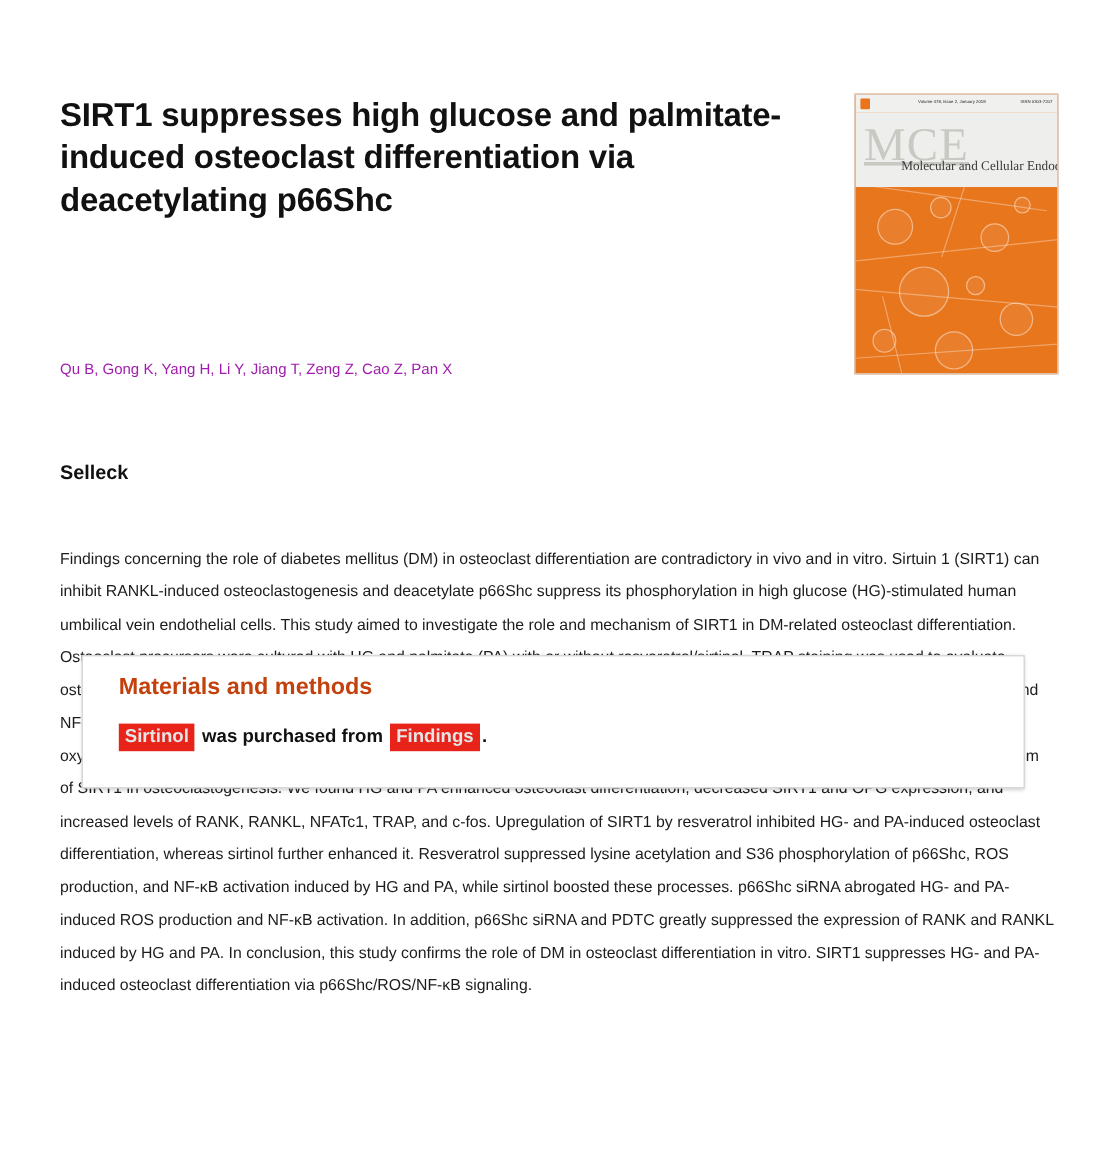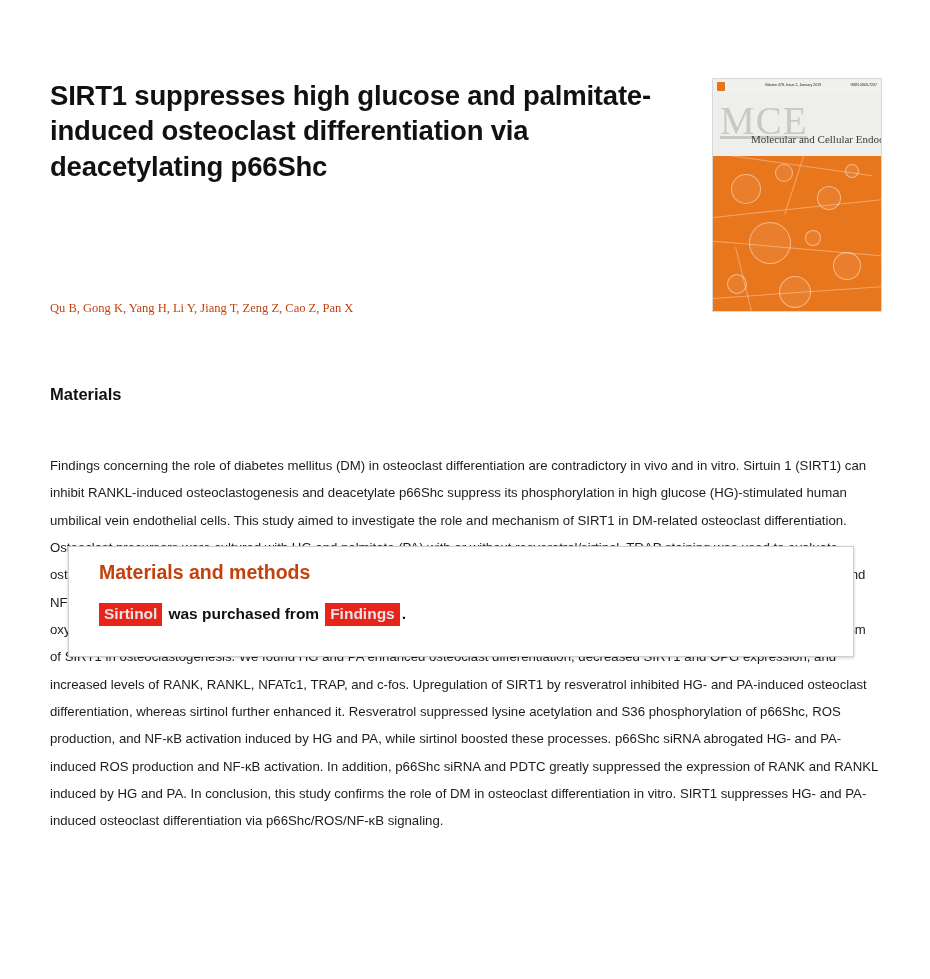--- a/index.html
+++ b/index.html
@@ -134,23 +134,22 @@
     background: rgba(255,255,255,0.35);
   }
 
   
   .authors {
     position: absolute;
     left: 50px;
     top: 300px;
     width: 640px;
     font-size: 12.5px;
-    color: #c2410c;
+    color: #a21caf;
     line-height: 1.4;
-    font-family: Liberation Serif, serif;
   }
 
   
   .abstract-heading {
     position: absolute;
     left: 50px;
     top: 385px;
     font-size: 16.5px;
     font-weight: bold;
     color: #111111;
@@ -243,21 +242,21 @@
       <div class="sw" style="left:0px;   top:52px;  width:170px; height:1.4px; transform:rotate(-6deg);"></div>
       <div class="sw" style="left:-6px;  top:92px;  width:180px; height:1.4px; transform:rotate(5deg);"></div>
       <div class="sw" style="left:-4px;  top:136px; width:180px; height:1.4px; transform:rotate(-4deg);"></div>
       <div class="sw" style="left:82px;  top:-10px; width:1.4px; height:70px; transform:rotate(18deg);"></div>
       <div class="sw" style="left:30px;  top:90px;  width:1.4px; height:66px; transform:rotate(-14deg);"></div>
     </div>
   </div>
 
   <div class="authors">Qu B, Gong K, Yang H, Li Y, Jiang T, Zeng Z, Cao Z, Pan X</div>
 
-  <div class="abstract-heading">Materials</div>
+  <div class="abstract-heading">Selleck</div>
   <div class="abstract-body">Findings concerning the role of diabetes mellitus (DM) in osteoclast differentiation are contradictory in vivo and in vitro. Sirtuin 1 (SIRT1) can inhibit RANKL-induced osteoclastogenesis and deacetylate p66Shc suppress its phosphorylation in high glucose (HG)-stimulated human umbilical vein endothelial cells. This study aimed to investigate the role and mechanism of SIRT1 in DM-related osteoclast differentiation. Osteoclast precursors were cultured with HG and palmitate (PA) with or without resveratrol/sirtinol. TRAP staining was used to evaluate osteoclast formation. The expression of SIRT1, RANK, RANKL, OPG, NFATc1, TRAP, c-fos, p66Shc, phosphorylated (p)-p66Shc (S36), and NF-κB was determined by real-time PCR or western blotting. Lysine acetylation of p66Shc was assayed by immunoprecipitation. Reactive oxygen species (ROS) production was analyzed by DCFH-DA fluorescence. p66Shc siRNA and PDTC were used to confirm the mechanism of SIRT1 in osteoclastogenesis. We found HG and PA enhanced osteoclast differentiation, decreased SIRT1 and OPG expression, and increased levels of RANK, RANKL, NFATc1, TRAP, and c-fos. Upregulation of SIRT1 by resveratrol inhibited HG- and PA-induced osteoclast differentiation, whereas sirtinol further enhanced it. Resveratrol suppressed lysine acetylation and S36 phosphorylation of p66Shc, ROS production, and NF-κB activation induced by HG and PA, while sirtinol boosted these processes. p66Shc siRNA abrogated HG- and PA-induced ROS production and NF-κB activation. In addition, p66Shc siRNA and PDTC greatly suppressed the expression of RANK and RANKL induced by HG and PA. In conclusion, this study confirms the role of DM in osteoclast differentiation in vitro. SIRT1 suppresses HG- and PA-induced osteoclast differentiation via p66Shc/ROS/NF-κB signaling.</div>
 
   <div class="overlay">
     <div class="overlay-title">Materials and methods</div>
     <div class="overlay-line">
       <span class="hl">Sirtinol</span>
       <span class="plain-mid">was purchased from</span>
       <span class="hl">Findings</span>
       <span class="period">.</span>
     </div>

